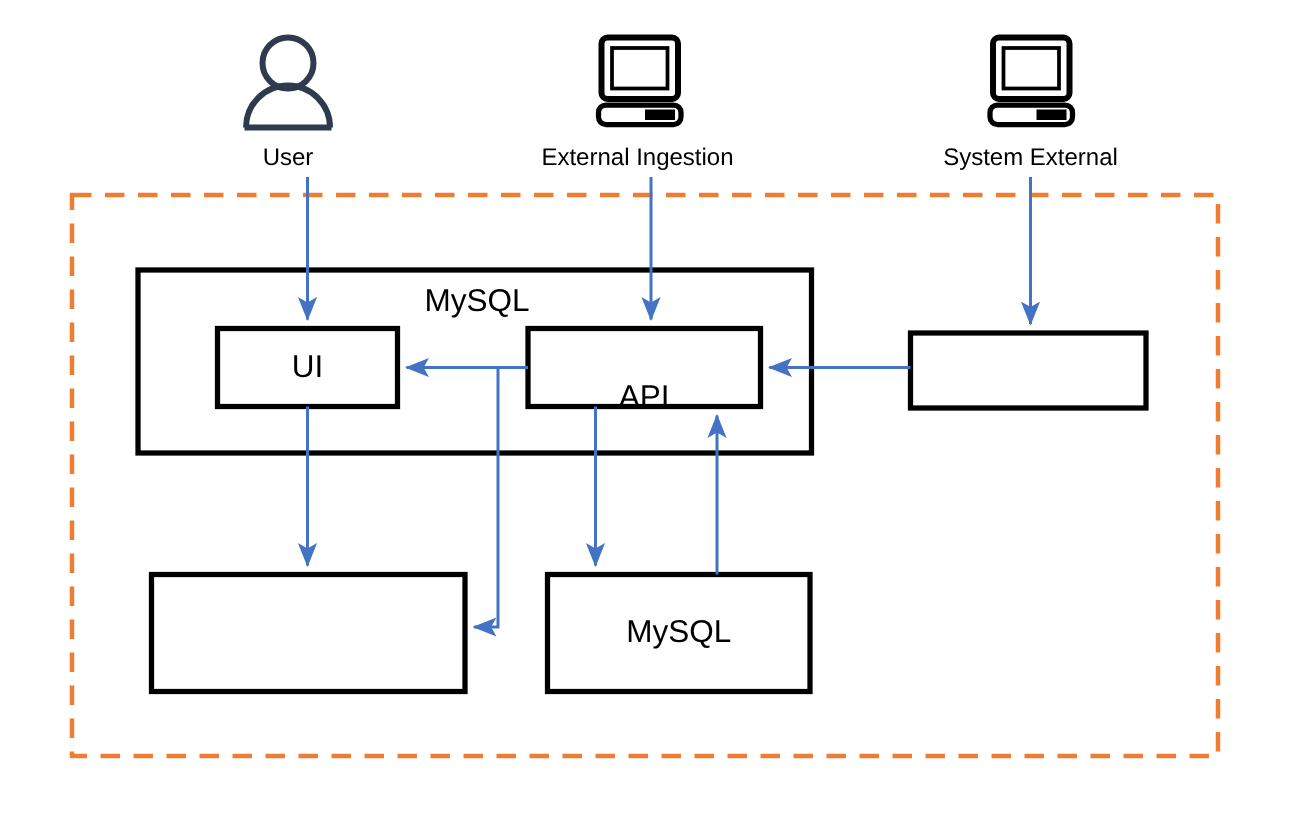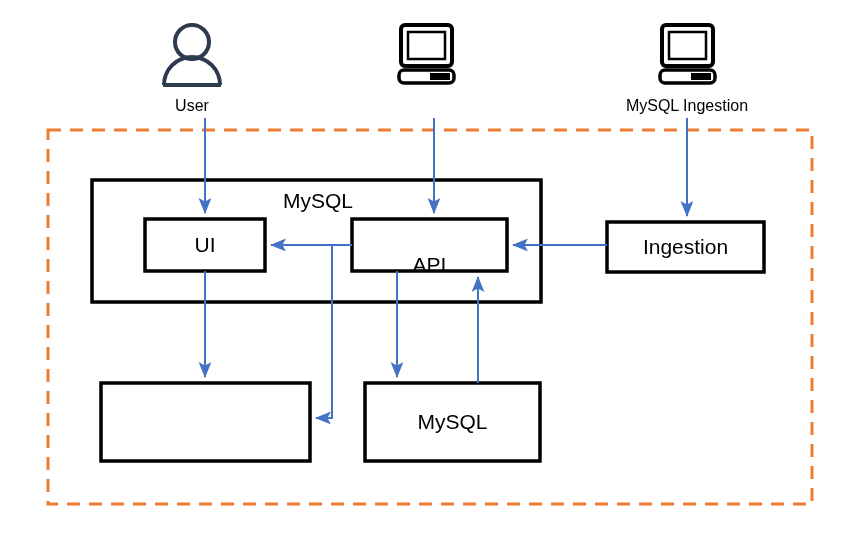--- a/index.html
+++ b/index.html
@@ -90,22 +90,22 @@
       <path d="M 607,245 L 513,245" marker-end="url(#arrowhead)"></path>
       <path d="M 352,245 L 271,245" marker-end="url(#arrowhead)"></path>
       <path d="M 205,271 L 205,377" marker-end="url(#arrowhead)"></path>
       <path d="M 332,245 L 332,418 L 316,418" marker-end="url(#arrowhead)"></path>
       <path d="M 397,271 L 397,377" marker-end="url(#arrowhead)"></path>
       <path d="M 478,383 L 478,277" marker-end="url(#arrowhead)"></path>
     </g>
   </svg>
 
   <div class="node-label source-label" style="left:92px; top:98px; width:200px;">User</div>
-  <div class="node-label source-label" style="left:587px; top:98px; width:200px;">MySQL Ingestion</div>
+  <div class="node-label source-label" style="left:325px; top:98px; width:200px;">External Ingestion</div>
+  <div class="node-label source-label" style="left:587px; top:98px; width:200px;">System External</div>
 
   <div class="node-label container-label" style="left:218px; top:190px; width:200px;">MySQL</div>
 
   <div class="node-label box-label" style="left:145px; top:234px; width:120px;">UI</div>
   <div class="node-label box-label" style="left:352px; top:234px; width:155px;margin-top:20px;">API</div>
-  <div class="node-label box-label" style="left:607px; top:236px; width:157px;">Ingestion</div>
   <div class="node-label box-label" style="left:365px; top:411px; width:175px;">MySQL</div>
 
 </div>
 
 </body></html>

